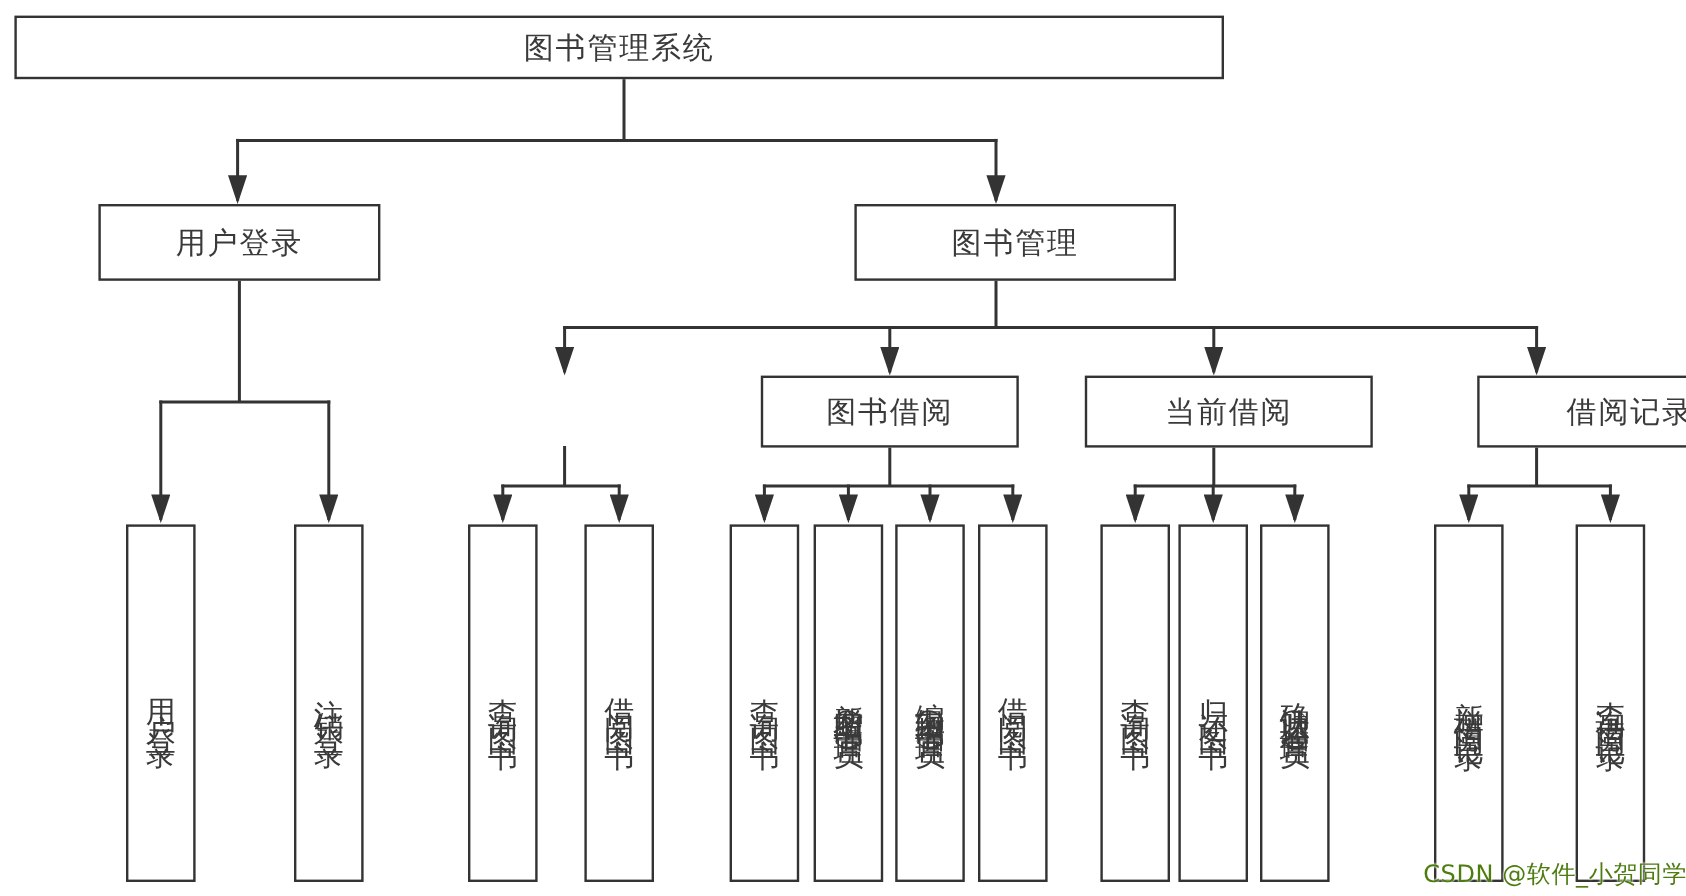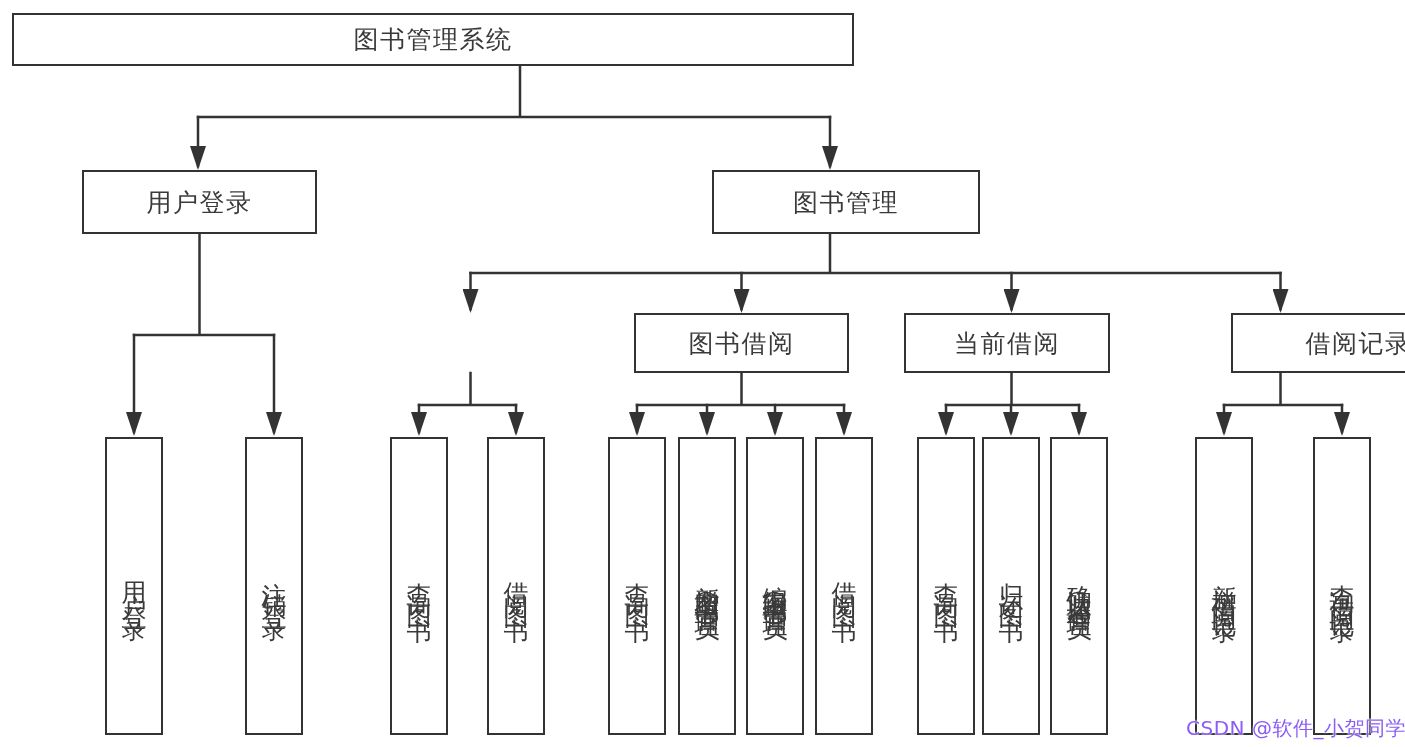--- a/index.html
+++ b/index.html
@@ -30,21 +30,21 @@
     writing-mode:vertical-rl;
     text-orientation:mixed;
     font-size:25px;
     line-height:1;
   }
   .watermark{
     position:absolute;
     left:1186px;top:715px;
     font-size:20px;
     letter-spacing:0.5px;
-    color:#8b5cf6;
+    color:#4d7c0f;
     text-shadow:0 0 2px #ffffff,0 0 2px #ffffff;
     white-space:nowrap;
     z-index:5;
   }
 </style>
 </head>
 <body>
 
 <div class="canvas">
 
@@ -84,35 +84,35 @@
       <line x1="946" y1="405" x2="946" y2="432" marker-end="url(#ah)"></line>
       <line x1="1011" y1="405" x2="1011" y2="432" marker-end="url(#ah)"></line>
       <line x1="1079" y1="405" x2="1079" y2="432" marker-end="url(#ah)"></line>
 
       <path d="M1280.5 373 V405 M1224 405 H1342"></path>
       <line x1="1224" y1="405" x2="1224" y2="432" marker-end="url(#ah)"></line>
       <line x1="1342" y1="405" x2="1342" y2="432" marker-end="url(#ah)"></line>
     </g>
   </svg>
 
-  <div class="box" style="left:12px;top:13px;width:842px;height:53px;">
+  <div class="box" style="left:12px;top:13px;width:1008px;height:53px;">
     <span class="hlabel">图书管理系统</span>
   </div>
 
   <div class="box" style="left:82px;top:170px;width:235px;height:64px;">
     <span class="hlabel">用户登录</span>
   </div>
   <div class="box" style="left:712px;top:170px;width:268px;height:64px;">
     <span class="hlabel">图书管理</span>
   </div>
 
   <div class="box" style="left:634px;top:313px;width:215px;height:60px;">
     <span class="hlabel">图书借阅</span>
   </div>
-  <div class="box" style="left:904px;top:313px;width:206px;height:60px;">
+  <div class="box" style="left:904px;top:313px;width:240px;height:60px;">
     <span class="hlabel">当前借阅</span>
   </div>
   <div class="box" style="left:1231px;top:313px;width:215px;height:60px;padding-left:40px;">
     <span class="hlabel">借阅记录</span>
   </div>
 
   <div class="box" style="left:105px;top:437px;width:58px;height:298px;">
     <span class="vtext" style="letter-spacing: 12px;">用户登录</span>
   </div>
   <div class="box" style="left:245px;top:437px;width:58px;height:298px;">

